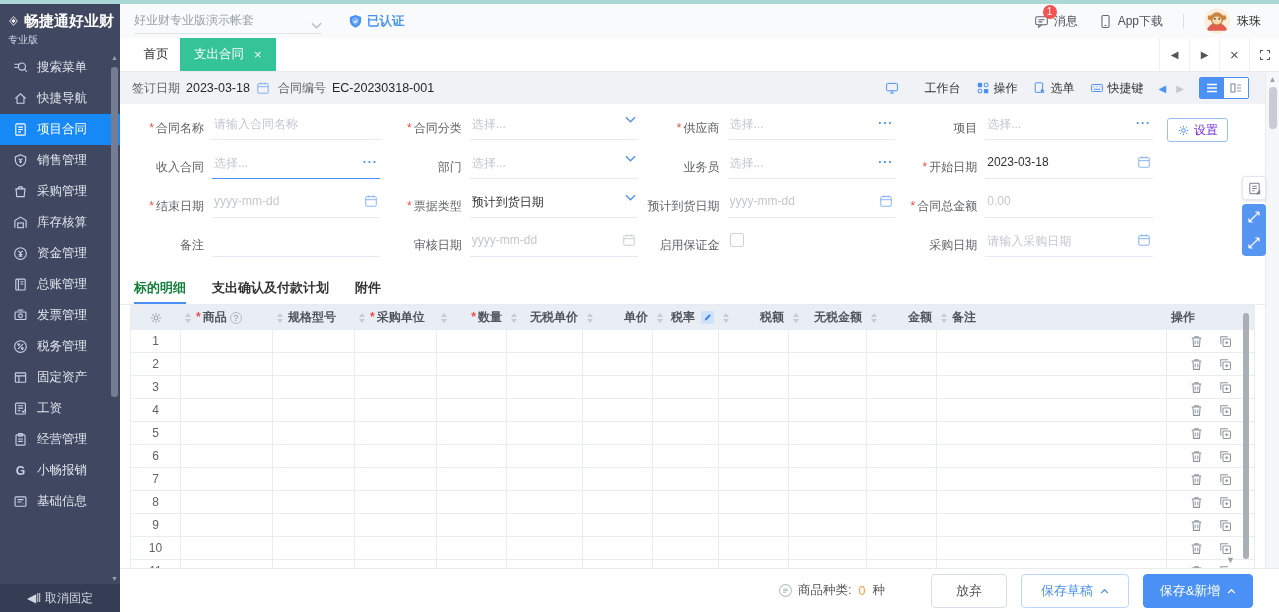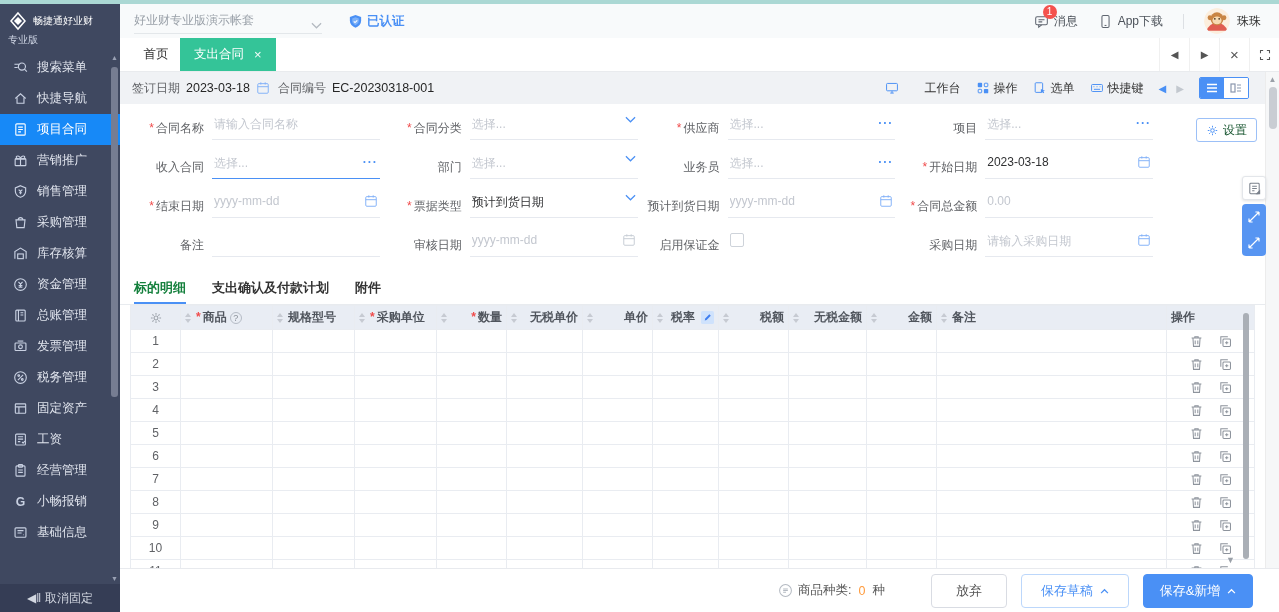--- a/index.html
+++ b/index.html
@@ -4,21 +4,21 @@
 <style>
   * { margin:0; padding:0; box-sizing:border-box; }
   body { font-family:"Liberation Sans","DejaVu Sans",sans-serif; background:#fff; }
   .app { position:relative; width:1279px; height:612px; overflow:hidden; background:#f0f2f5; }
   .topstrip { position:absolute; top:0; left:0; right:0; height:4px; background:#abd8d4; z-index:6; }
 
   
   .sidebar { position:absolute; left:0; top:4px; bottom:0; width:120px; background:#3f4860; z-index:5; }
   .logo { height:44px; padding:7px 6px 0 8px; color:#fff; }
   .logo-row { display:flex; align-items:center; gap:5px; }
-  .logo-title { font-size:10px; font-weight:normal; white-space:nowrap; }
+  .logo-title { font-size:15px; font-weight:bold; white-space:nowrap; }
   .logo-sub { font-size:10px; color:#ccd3e2; margin-top:2px; }
   .menu { position:absolute; top:48px; bottom:28px; left:0; right:0; overflow:hidden; }
   .menu-item { height:31px; display:flex; align-items:center; gap:9px; padding-left:13px; font-size:12.5px; color:#dfe3ec; cursor:pointer; }
   .menu-item .icn { width:15px; height:15px; color:#c9d1e2; flex:none; }
   .menu-item.active { background:#1789f7; color:#fff; }
   .menu-item.active .icn { color:#fff; }
   .unpin { position:absolute; bottom:0; left:0; right:0; height:28px; background:#353d55; color:#d2d7e1; font-size:12px; display:flex; align-items:center; justify-content:center; gap:4px; cursor:pointer; }
   .side-scroll { position:absolute; top:50px; right:1px; bottom:30px; width:9px; }
   .side-scroll .arr { position:absolute; left:0; right:0; text-align:center; color:#9aa1b4; font-size:7px; }
   .side-thumb { position:absolute; top:13px; left:1px; width:7px; height:330px; background:#767d92; border-radius:3px; }
@@ -65,21 +65,21 @@
   .control { flex:1; min-width:0; border-bottom:1px solid #e6e9ef; display:flex; height:24px; font-size:12px; padding:0 2px; gap:4px; cursor:text; }
   .control.focused { border-bottom:1px solid #4a90f5; }
   .control.nounder { border-bottom:none; }
   .control .val { flex:1; color:#303133; white-space:nowrap; overflow:hidden; }
   .control .ph { flex:1; color:#c3c7cf; white-space:nowrap; overflow:hidden; }
   .ellipsis { color:#4a90f5; font-weight:bold; letter-spacing:1px; font-size:12px; cursor:pointer; }
   .sfx-cal { width:14px; height:14px; color:#82b1f8; cursor:pointer; }
   .sfx-cal-gray { width:14px; height:14px; color:#c6ccd4; cursor:pointer; }
   .chev { width:11px; height:7px; cursor:pointer; }
   .checkbox { width:14px; height:14px; border:1px solid #ced3da; border-radius:2px; background:#fff; cursor:pointer; }
-  .settings-btn { position:absolute; top:14px; right:8px; height:24px; padding:0 9px; border:1px solid #9cc0f7; color:#14532d; border-radius:3px; font-size:12px; display:flex; gap:4px; align-items:center; background:#fff; cursor:pointer; }
+  .settings-btn { position:absolute; top:14px; right:37px; height:24px; padding:0 9px; border:1px solid #9cc0f7; color:#6d28d9; border-radius:3px; font-size:12px; display:flex; gap:4px; align-items:center; background:#fff; cursor:pointer; }
   .settings-btn .icn { width:13px; height:13px; color:#4a90f5; }
 
   .detail-tabs { height:33px; border-bottom:1px solid #e8ebef; display:flex; gap:26px; padding-left:14px; align-items:stretch; }
   .dtab { font-size:13px; font-weight:bold; color:#333; position:relative; display:flex; align-items:center; cursor:pointer; }
   .dtab.active { color:#15803d; }
   .dtab.active::after { content:''; position:absolute; left:0; right:0; bottom:0; height:2px; background:#4a90f5; }
 
   .table-zone { margin:0 10px; }
   table { width:100%; border-collapse:collapse; table-layout:fixed; font-size:12px; }
   th, td { border:1px solid #e9ecf1; }
@@ -169,30 +169,20 @@
             <svg viewBox="0 0 16 16" fill="none" stroke="currentColor" stroke-width="1.2">
               <rect x="3" y="2" width="10" height="12" rx="1"></rect>
               <path d="M5.5 5.5h5M5.5 8h5M5.5 10.5h3"></path>
             </svg>
           </span>
           <span>项目合同</span>
         </div>
         <div class="menu-item">
           <span class="icn ">
             <svg viewBox="0 0 16 16" fill="none" stroke="currentColor" stroke-width="1.2">
-              <rect x="2.3" y="6.2" width="11.4" height="7.3" rx=".8"></rect>
-              <path d="M2.3 6.2h11.4M8 6.2v7.3"></path>
-              <path d="M5 6c-1.8 0-2.2-2.8 0-2.8C6.5 3.2 8 4.8 8 6M11 6c1.8 0 2.2-2.8 0-2.8C9.5 3.2 8 4.8 8 6"></path>
-            </svg>
-          </span>
-          <span>营销推广</span>
-        </div>
-        <div class="menu-item">
-          <span class="icn ">
-            <svg viewBox="0 0 16 16" fill="none" stroke="currentColor" stroke-width="1.2">
               <path d="M8 1.8l5.5 2.4v3.4c0 3.3-2.2 5.4-5.5 6.6-3.3-1.2-5.5-3.3-5.5-6.6V4.2z"></path>
               <path d="M6 6l2 2 2-2M8 8v3M6.5 9.3h3"></path>
             </svg>
           </span>
           <span>销售管理</span>
         </div>
         <div class="menu-item">
           <span class="icn ">
             <svg viewBox="0 0 16 16" fill="none" stroke="currentColor" stroke-width="1.2">
               <path d="M3.2 5.2h9.6l-.9 8.3H4.1z"></path>

